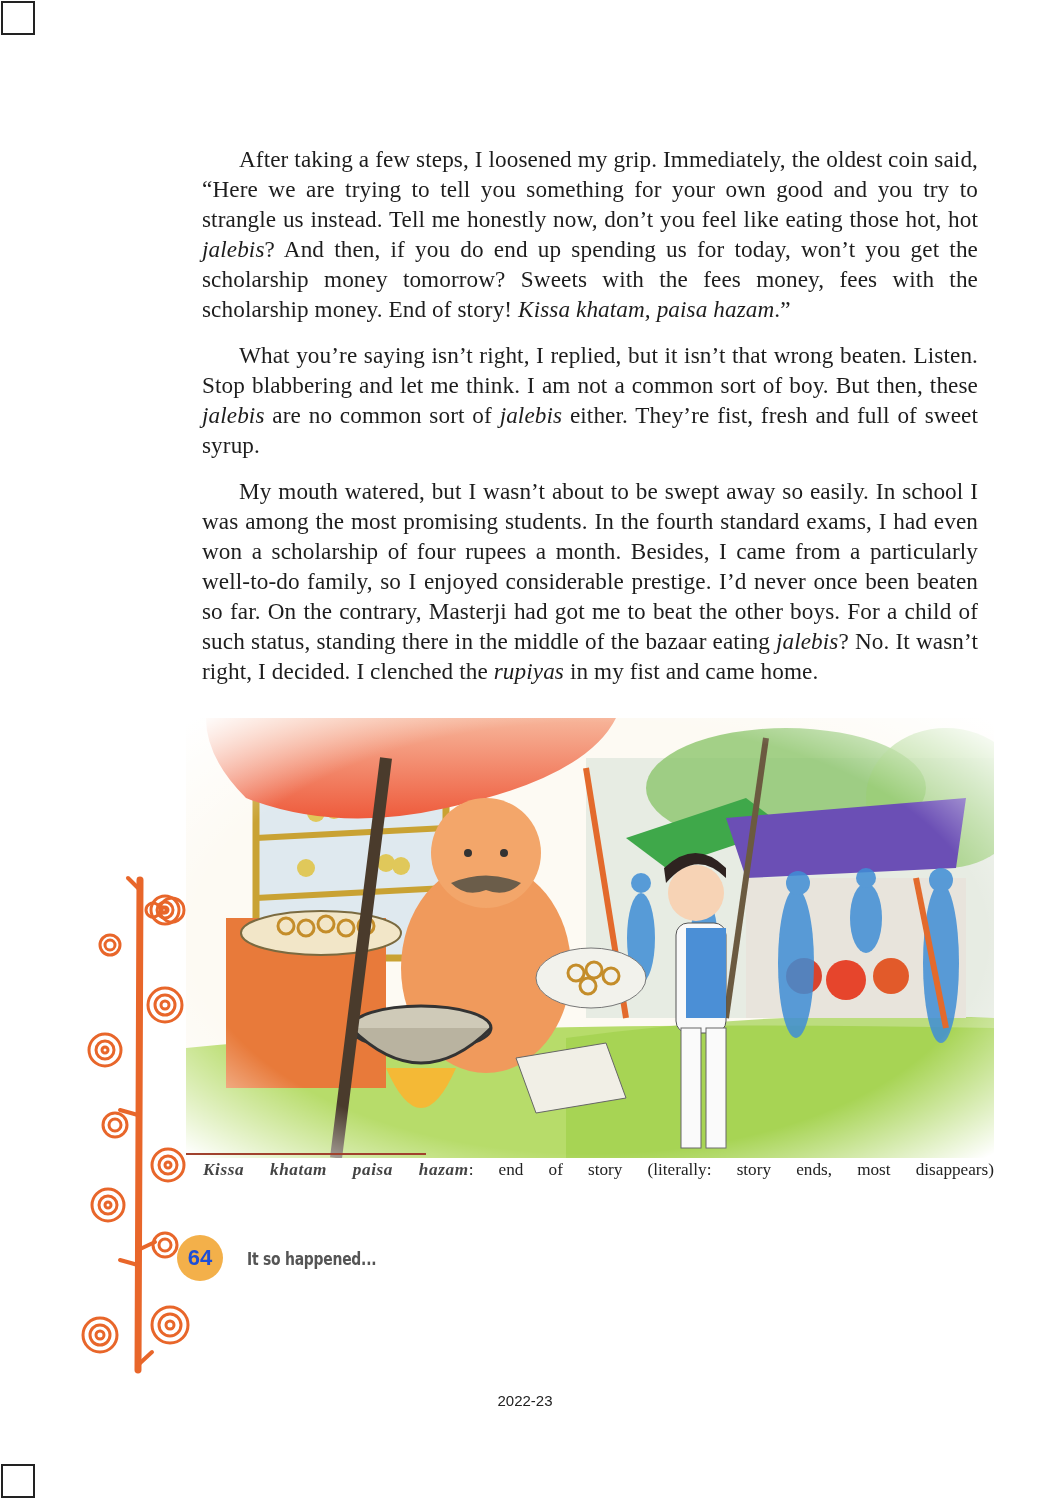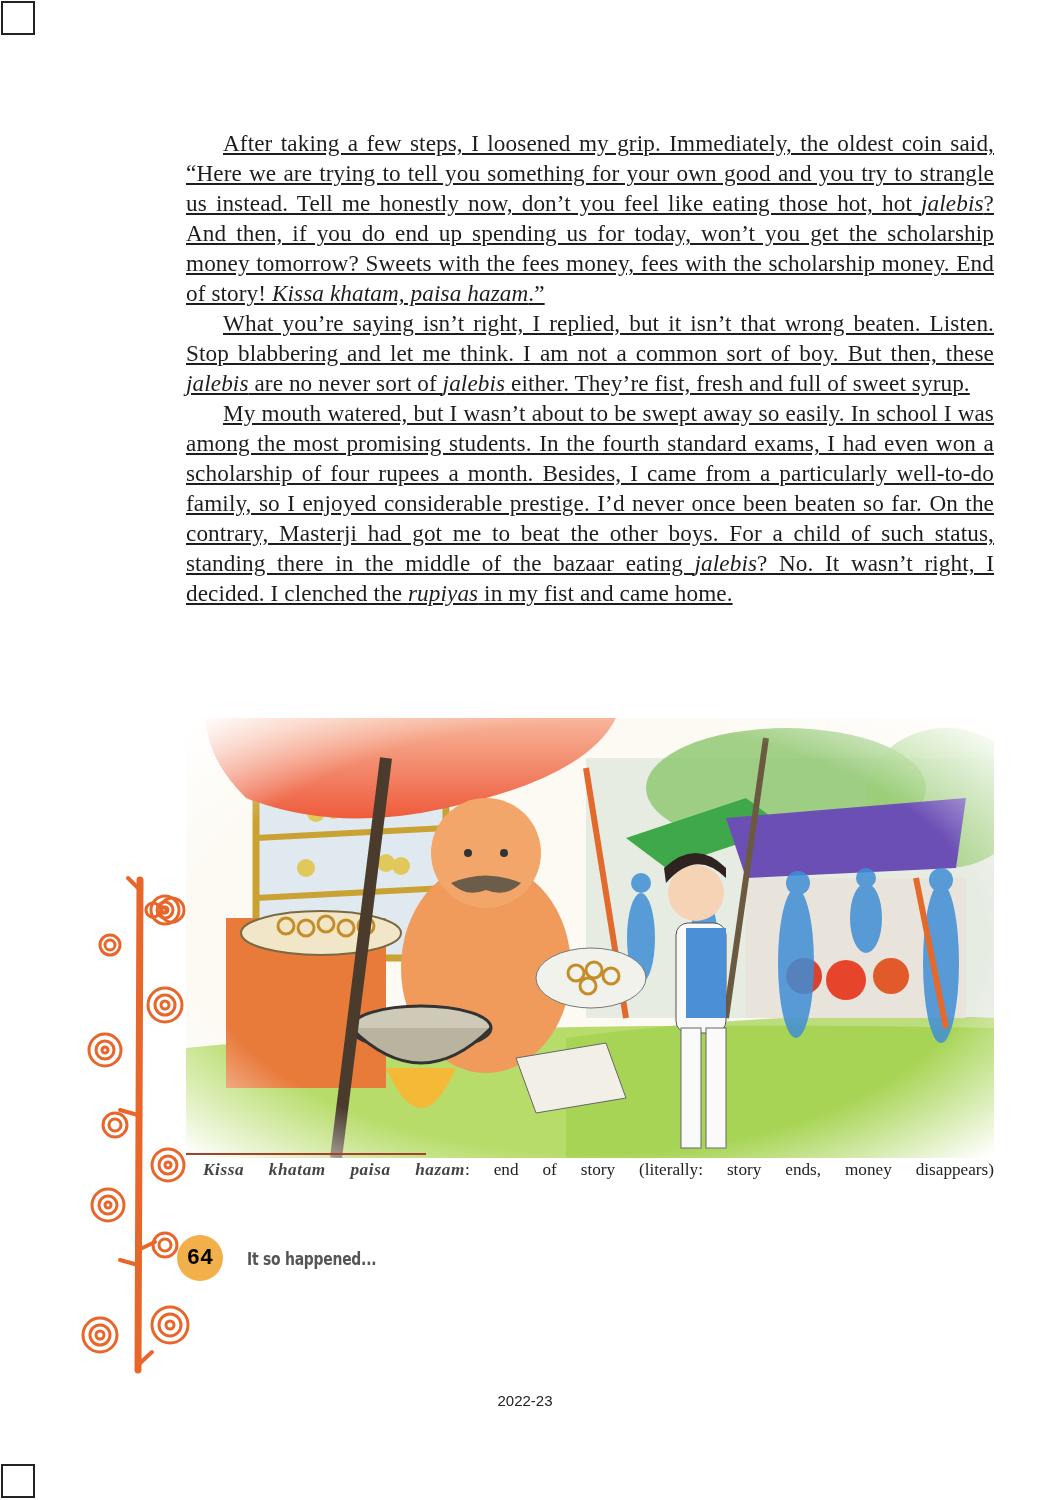--- a/index.html
+++ b/index.html
@@ -5,53 +5,53 @@
   html, body { margin:0; padding:0; }
   body { width:1050px; height:1500px; background:#ffffff; position:relative; overflow:hidden;
          font-family:"DejaVu Serif", serif; color:#1a1a1a; }
   .crop-mark { position:absolute; width:34px; height:34px; border:2px solid #222; box-sizing:border-box; }
   .crop-tl { left:1px; top:1px; }
   .crop-bl { left:1px; top:1464px; }
 
   .body-text { position:absolute; left:186px; top:128px; width:808px;
                font-family:"Liberation Serif", serif; font-size:23.2px; line-height:30px;
                text-align:justify; color:#1d1d1d; letter-spacing:0.1px; }
-  .body-text p { margin:0; text-indent:37px;text-decoration:underline; }
+  .body-text p { margin:16px; text-indent:37px; }
   .body-text em { font-style:italic; }
 
   .illustration { position:absolute; left:186px; top:718px; width:808px; height:440px; }
 
   .glossary-rule { position:absolute; left:186px; top:1153px; width:240px; height:2px; background:#a0422e; }
   .glossary { position:absolute; left:186px; top:1159px; width:808px;
               font-family:"Liberation Serif", serif; font-size:17.2px; line-height:22px; color:#222; }
   .glossary .line1 { text-align:justify; text-align-last:justify; }
   .glossary .term { font-weight:bold; font-style:italic; color:#444; letter-spacing:0.6px;padding-left:17px; }
   .glossary .term2 { font-weight:bold; color:#444; }
 
   .page-badge { position:absolute; left:177px; top:1235px; width:46px; height:46px; border-radius:50%;
                 background:#f3b04a; display:flex; align-items:center; justify-content:center;
-                font-family:Liberation Mono, monospace; font-weight:bold; font-size:22px; color:#000000; }
+                font-family:Liberation Sans, sans-serif; font-weight:bold; font-size:22px; color:#1d4ed8; }
   .running-head { position:absolute; left:247px; top:1249px; font-family:"DejaVu Sans", sans-serif;
                   font-size:17px; color:#555; font-weight:bold; letter-spacing:-0.3px; transform:scaleX(0.82);
                   transform-origin:left center; }
 
   .vine { position:absolute; left:80px; top:870px; width:120px; height:510px; }
 
   .year { position:absolute; left:0; width:1050px; top:1392px; text-align:center;
           font-family:"Liberation Sans", sans-serif; font-size:15px; color:#222; }
 </style>
 </head>
 <body>
 
 <div class="crop-mark crop-tl"></div>
 <div class="crop-mark crop-bl"></div>
 
 <div class="body-text">
   <p><span>After taking a few steps, I loosened my grip. Immediately, the oldest coin said, “Here we are trying to tell you something for your own good and you try to strangle us instead. Tell me honestly now, don’t you feel like eating those hot, hot </span><em>jalebis</em><span>? And then, if you do end up spending us for today, won’t you get the scholarship money tomorrow? Sweets with the fees money, fees with the scholarship money. End of story! </span><em>Kissa khatam, paisa hazam</em><span>.”</span></p>
-  <p><span>What you’re saying isn’t right, I replied, but it isn’t that wrong beaten. Listen. Stop blabbering and let me think. I am not a common sort of boy. But then, these </span><em>jalebis</em><span> are no never sort of </span><em>jalebis</em><span> either. They’re fist, fresh and full of sweet syrup.</span></p>
+  <p><span>What you’re saying isn’t right, I replied, but it isn’t that wrong beaten. Listen. Stop blabbering and let me think. I am not a common sort of boy. But then, these </span><em>jalebis</em><span> are no common sort of </span><em>jalebis</em><span> either. They’re fist, fresh and full of sweet syrup.</span></p>
   <p><span>My mouth watered, but I wasn’t about to be swept away so easily. In school I was among the most promising students. In the fourth standard exams, I had even won a scholarship of four rupees a month. Besides, I came from a particularly well-to-do family, so I enjoyed considerable prestige. I’d never once been beaten so far. On the contrary, Masterji had got me to beat the other boys. For a child of such status, standing there in the middle of the bazaar eating </span><em>jalebis</em><span>? No. It wasn’t right, I decided. I clenched the </span><em>rupiyas</em><span> in my fist and came home.</span></p>
 </div>
 
 <svg class="illustration" viewBox="0 0 808 440" aria-label="A bald, mustachioed jalebi seller under a red awning hands a bundle of jalebis in newspaper to a boy in a blue vest; a frying wok of jalebis sits on a stove, and blue silhouettes of people walk past market stalls with green and purple awnings in the background.">
   <defs>
     <radialGradient id="fadeEdge" cx="50%" cy="50%" r="70%">
       <stop offset="70%" stop-color="#fff" stop-opacity="0"></stop>
       <stop offset="100%" stop-color="#fff" stop-opacity="1"></stop>
     </radialGradient>
     <linearGradient id="awning" x1="0" y1="0" x2="0" y2="1">
@@ -187,21 +187,21 @@
       <circle cx="90" cy="455" r="11"></circle>
       <circle cx="90" cy="455" r="4"></circle>
     <circle cx="20" cy="465" r="17"></circle>
       <circle cx="20" cy="465" r="10"></circle>
       <circle cx="20" cy="465" r="4"></circle>
   </g>
 </svg>
 
 <div class="glossary-rule"></div>
 <div class="glossary">
-  <div class="line1"><span class="term">Kissa khatam paisa hazam</span><span>: end of story (literally: story ends, money disappears)</span></div>
+  <div class="line1"><span class="term">Kissa khatam paisa hazam</span><span>: end of story (literally: story ends, most disappears)</span></div>
 </div>
 
 <div class="page-badge">
     <span>64</span>
   </div>
 <div class="running-head">It so happened...</div>
 
 <div class="year">2022-23</div>
 
 </body></html>

